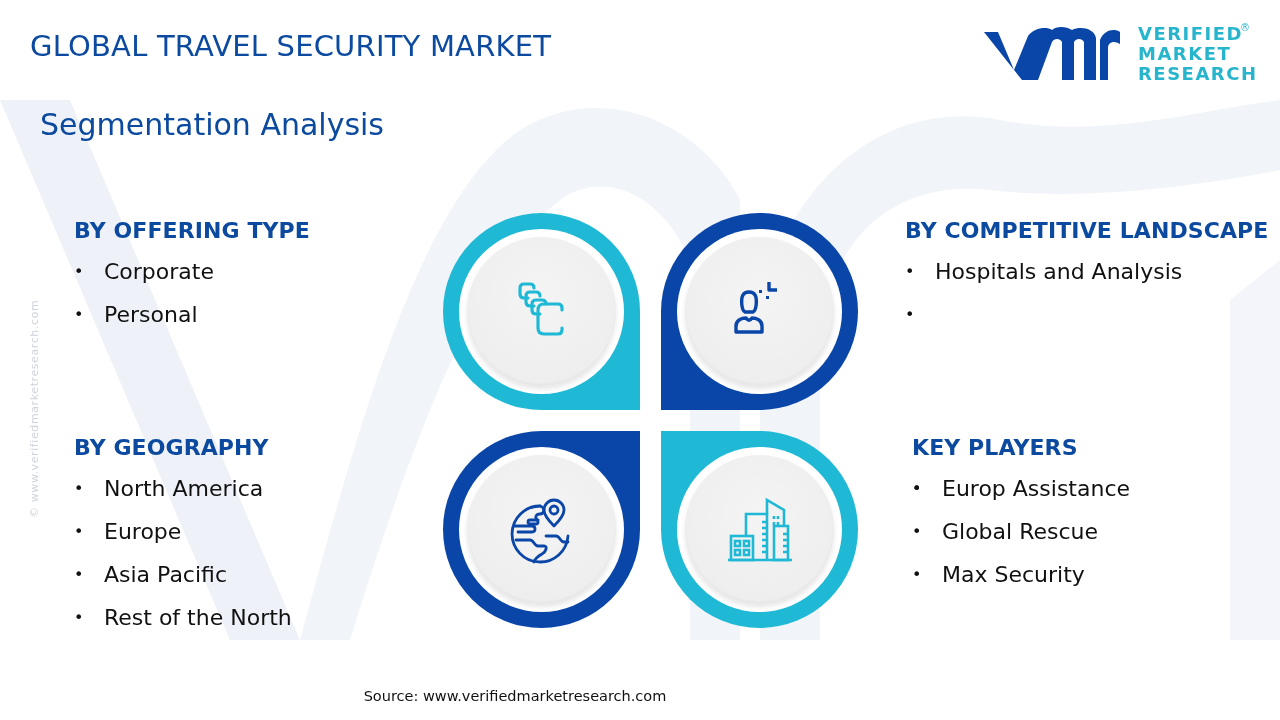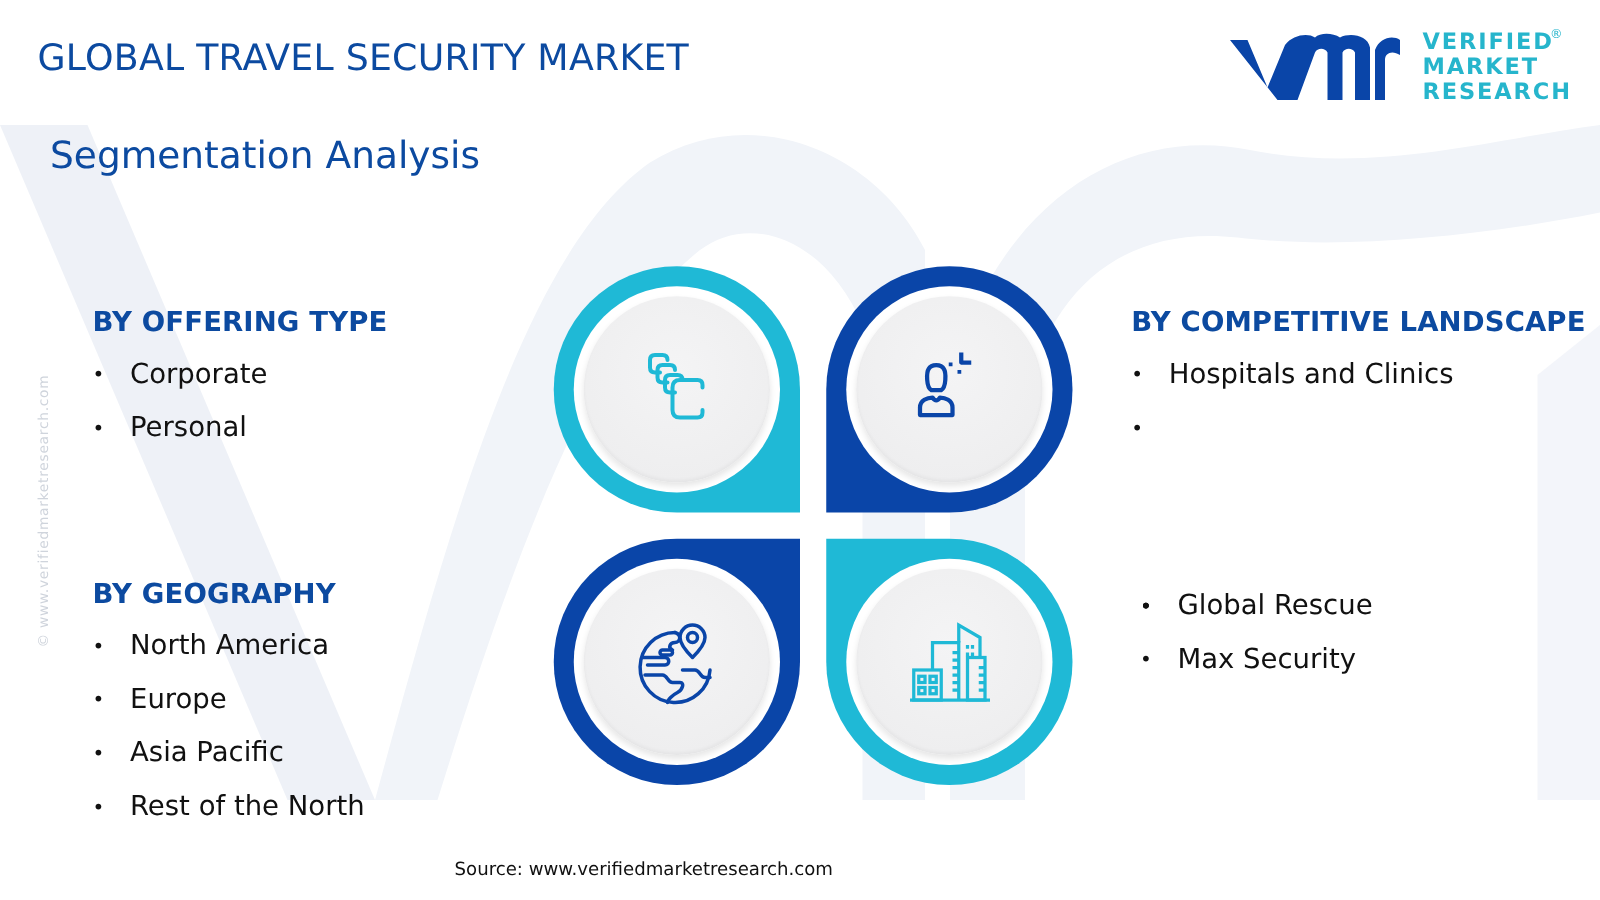--- a/index.html
+++ b/index.html
@@ -65,21 +65,20 @@
       transform-origin: 0 0;
       transform: rotate(-90deg);
       font-size: 11px;
       color: #cfd4dc;
       white-space: nowrap;
       letter-spacing: 0.6px;
     }
     .segment {
       position: absolute;
       white-space: nowrap;
-      margin-top: 28px;
     }
     .segment h2 {
       font-size: 22px;
       font-weight: bold;
       color: #0c4aa0;
       margin-bottom: 7px;
       letter-spacing: 0.1px;
     }
     .segment ul { list-style: none; }
     .segment li {
@@ -171,39 +170,40 @@
   <h2>BY OFFERING TYPE</h2>
   <ul>
     <li><span class="bullet">•</span><span>Corporate</span></li>
     <li><span class="bullet">•</span><span>Personal</span></li>
   </ul>
 </div>
 
 <div class="segment" id="seg-competitive">
   <h2>BY COMPETITIVE LANDSCAPE</h2>
   <ul>
-    <li><span class="bullet">•</span><span>Hospitals and Clinics</span></li>
+    <li><span class="bullet">•</span><span>Hospitals and Analysis</span></li>
     <li><span class="bullet">•</span></li>
   </ul>
 </div>
 
 <div class="segment" id="seg-geography">
   <h2>BY GEOGRAPHY</h2>
   <ul>
     <li><span class="bullet">•</span><span>North America</span></li>
     <li><span class="bullet">•</span><span>Europe</span></li>
     <li><span class="bullet">•</span><span>Asia Pacific</span></li>
     <li><span class="bullet">•</span><span>Rest of the North</span></li>
   </ul>
 </div>
 
 <div class="segment" id="seg-players">
+  <h2>KEY PLAYERS</h2>
   <ul>
     <li><span class="bullet">•</span></li>
-    <li><span class="bullet">•</span></li>
+    <li><span class="bullet">•</span><span>Europ Assistance</span></li>
     <li><span class="bullet">•</span><span>Global Rescue</span></li>
     <li><span class="bullet">•</span><span>Max Security</span></li>
   </ul>
 </div>
 
 <div class="petal" id="petal-tl">
   <div class="inner-white"></div>
   <div class="inner-disc">
     <svg class="icon" viewBox="0 0 76 76" fill="none" stroke="#1fb9d6" stroke-width="3.2" stroke-linecap="round" stroke-linejoin="round">
       <path d="M24,24 L20,24 Q16,24 16,20 L16,14 Q16,10 20,10 L26,10 Q30,10 30,14"></path>

